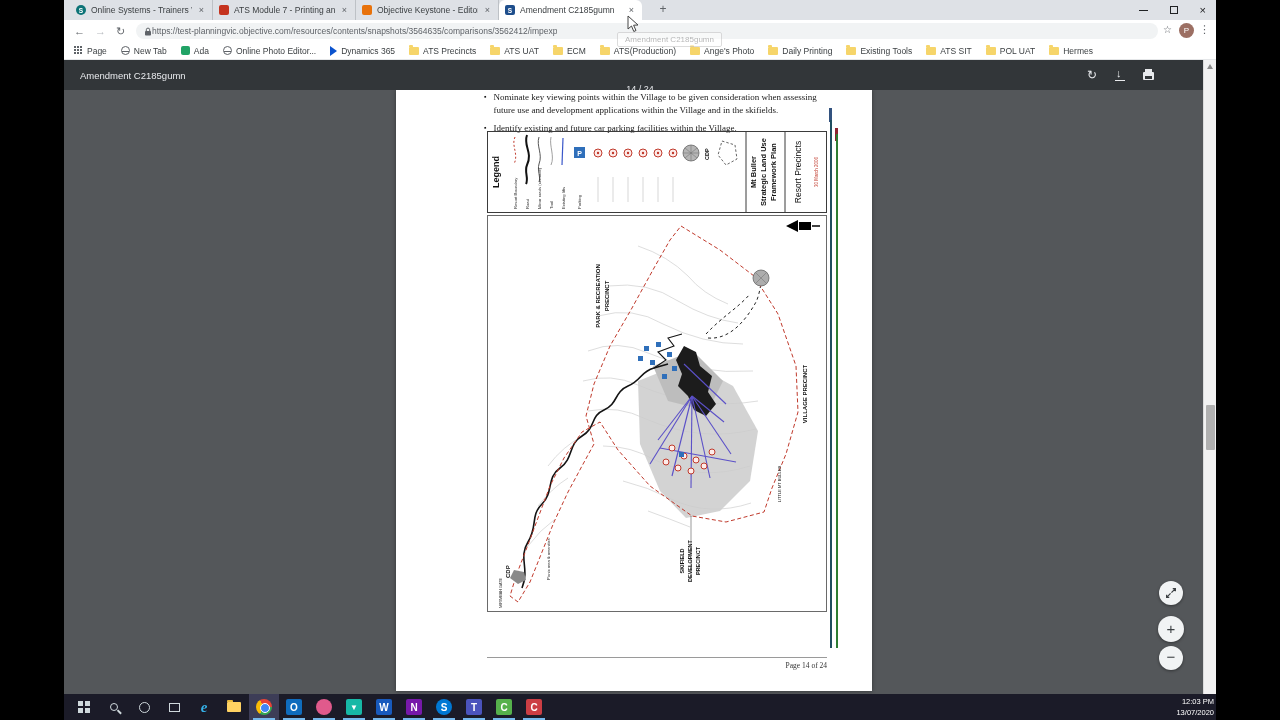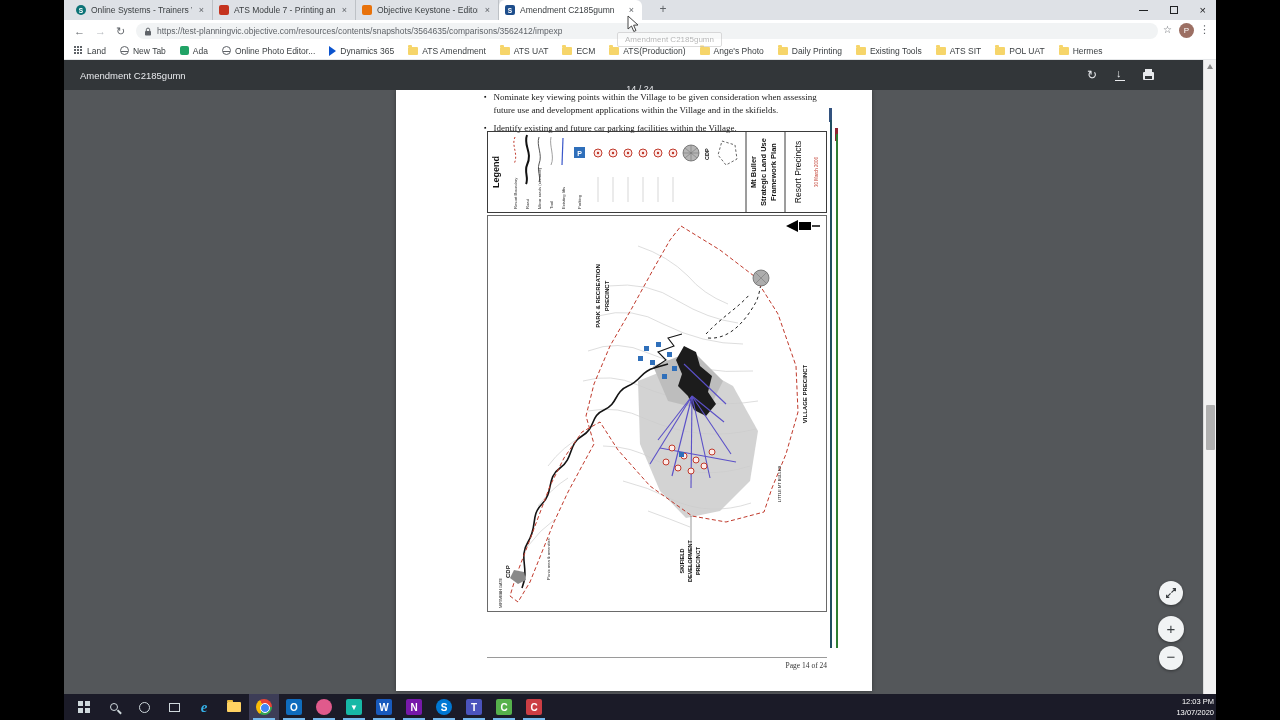--- a/index.html
+++ b/index.html
@@ -28,21 +28,21 @@
   .winctl .wmin { width:9px; height:1px; background:#202124; }
   .winctl .wmax { width:8px; height:8px; border:1px solid #202124; }
   .winctl .wclose { font-size:11px; line-height:10px; }
 
   
   .addressbar { position:absolute; left:0; top:20px; width:1152px; height:22px; background:#fff;
                 display:flex; align-items:center; }
   .navbtn { color:#5f6368; font-size:11px; margin-left:10px; }
   .navbtn.dim { color:#b6b9be; }
   .omnibox { position:absolute; left:72px; top:3px; width:1022px; height:16px; background:#f1f3f4;
-             border-radius:8px; display:flex; align-items:center; padding:0 8px; gap:5px; }
+             border-radius:8px; display:flex; align-items:center; padding:0 8px; }
   .url { font-size:8.5px; color:#5f6368; white-space:nowrap; overflow:hidden; }
   .star { position:absolute; right:44px; top:4px; color:#5f6368; font-size:10px; }
   .avatar { position:absolute; right:22px; top:3px; width:15px; height:15px; border-radius:50%;
             background:#9c6f63; color:#fff; font-size:8px; text-align:center; line-height:15px; }
   .menu3 { position:absolute; right:6px; top:3px; color:#5f6368; font-size:11px; }
 
   
   .bookmarksbar { position:absolute; left:0; top:42px; width:1152px; height:18px; background:#fff;
                   border-bottom:1px solid #e4e6e8; display:flex; align-items:center; gap:14px;
                   padding-left:10px; }
@@ -188,41 +188,41 @@
         <span class="url">https://test-planningvic.objective.com/resources/contents/snapshots/3564635/comparisons/3562412/impexp</span>
       </div>
       <span class="star">☆</span>
       <span class="avatar">P</span>
       <span class="menu3">⋮</span>
     </div>
 
     <div class="bookmarksbar">
       <span class="bm">
           <span class="ic-grid"></span>
-          <span>Land</span>
+          <span>Page</span>
         </span>
       <span class="bm">
           <span class="ic-globe"></span>
           <span>New Tab</span>
         </span>
       <span class="bm">
           <span class="ic-site"></span>
           <span>Ada</span>
         </span>
       <span class="bm">
           <span class="ic-globe"></span>
           <span>Online Photo Editor...</span>
         </span>
       <span class="bm">
           <span class="ic-dyn"></span>
           <span>Dynamics 365</span>
         </span>
       <span class="bm">
           <span class="ic-folder"></span>
-          <span>ATS Amendment</span>
+          <span>ATS Precincts</span>
         </span>
       <span class="bm">
           <span class="ic-folder"></span>
           <span>ATS UAT</span>
         </span>
       <span class="bm">
           <span class="ic-folder"></span>
           <span>ECM</span>
         </span>
       <span class="bm">

